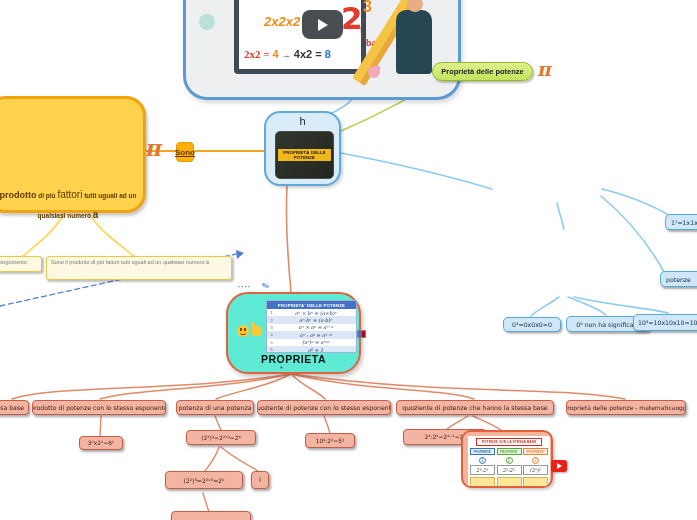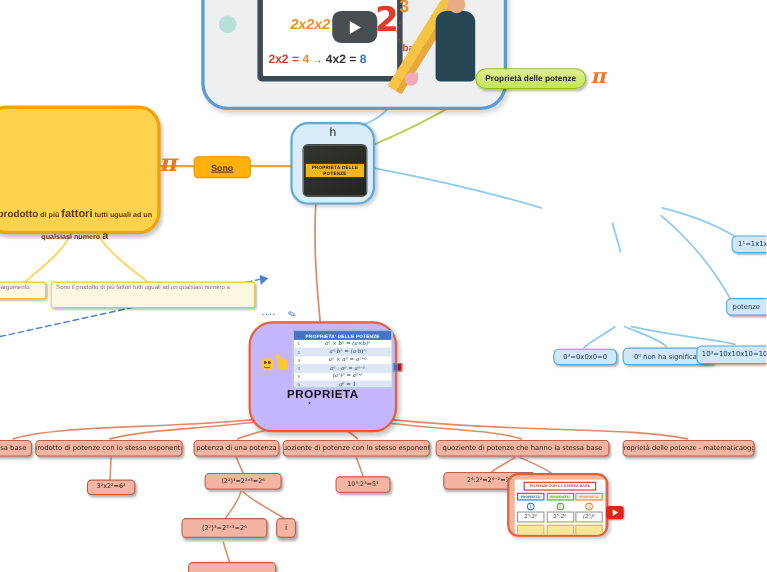--- a/index.html
+++ b/index.html
@@ -15,21 +15,21 @@
   .whiteboard { position:absolute; left:48px; top:14px; width:132px; height:102px; background:#fff;
     border:5px solid #3e4a54; border-radius:4px; }
   .v-f-top { position:absolute; left:78px; top:56px; font-size:13px; font-weight:bold; font-style:italic; color:#f08c1e; }
   .play-btn { position:absolute; left:116px; top:52px; width:41px; height:29px; background:#3a4045; opacity:.92;
     border-radius:8px; display:flex; align-items:center; justify-content:center; }
   .play-btn::after { content:""; border-left:10px solid #fff; border-top:6px solid transparent; border-bottom:6px solid transparent; }
   .big-two { position:absolute; left:155px; top:42px; font-size:31px; font-weight:bold; color:#e23a2b; font-family:"DejaVu Sans",sans-serif; }
   .big-exp { position:absolute; left:177px; top:40px; font-size:16px; font-weight:bold; color:#f08c1e; }
   .base-lbl { position:absolute; left:180px; top:80px; font-size:9px; font-weight:bold; color:#e23a2b; }
   .v-f-bottom { position:absolute; left:58px; top:90px; font-size:11px; font-weight:bold; white-space:nowrap; }
-  .v-f-bottom .r { color:#e23a2b; } .v-f-bottom .o { color:#f08c1e; }
+  .v-f-bottom .r { color:#e23a2b;font-family:Liberation Serif, serif; } .v-f-bottom .o { color:#f08c1e; }
   .v-f-bottom .d { color:#444; font-size:9px; } .v-f-bottom .n { color:#333; } .v-f-bottom .b { color:#2e75d4; }
   .person-body { position:absolute; left:210px; top:52px; width:36px; height:64px; background:#274653; border-radius:10px 10px 4px 4px; }
   .person-head { position:absolute; left:221px; top:38px; width:16px; height:16px; background:#e9ad83; border-radius:50%; }
   .pencil { position:absolute; left:200px; top:2px; width:15px; height:132px; background:linear-gradient(90deg,#f6c445 60%,#e8a93a 60%);
     transform:rotate(32deg); border-radius:2px; }
   .pencil-tip { position:absolute; left:182px; top:108px; width:12px; height:12px; background:#f2a9bb; border-radius:50% 0 50% 50%; }
 
   
   #green-pill { left:432px; top:62px; width:101px; height:19px; border-radius:10px;
     background:linear-gradient(#def08e,#c3e45c); border:1.5px solid #93b821; box-shadow:1.5px 2px 2px rgba(0,0,0,.25);
@@ -42,30 +42,30 @@
   #yellow-box { left:-14px; top:96px; width:160px; height:117px; background:#ffd24d; border:3px solid #f0a30a;
     border-radius:20px; box-shadow:2px 3px 3px rgba(0,0,0,.2); }
   .yb-img { position:absolute; left:22px; top:7px; width:106px; height:74px; background:#fff; border-radius:2px; }
   .yb-red { position:absolute; left:6px; top:3px; width:48px; font-size:5.5px; font-weight:bold; color:#e02b20; text-align:center; white-space:pre-line; line-height:1.2; }
   .yb-green { position:absolute; left:56px; top:3px; width:46px; font-size:5.5px; font-weight:bold; color:#1e8a3c; text-align:center; white-space:pre-line; line-height:1.2; }
   .yb-formula { position:absolute; left:0; top:32px; width:104px; text-align:center; font-size:9px; font-weight:bold; color:#2547c9; font-family:"DejaVu Sans",sans-serif; }
   .yb-arrow { position:absolute; color:#e02b20; font-size:7px; font-weight:bold; }
   .yb-caption { position:absolute; left:0; top:60px; width:104px; text-align:center; font-size:6px; font-weight:bold; color:#2547c9; }
   .yb-text { position:absolute; left:4px; top:84px; width:150px; text-align:center; color:#5d3a00; line-height:1.25; }
   .yb-text .s1 { font-size:9px; font-weight:bold; } .yb-text .s2 { font-size:6.5px; font-weight:bold; }
-  .yb-text .s3 { font-size:10px; font-weight:bold; } .yb-text .s5 { font-size:10px; font-weight:bold; }
+  .yb-text .s3 { font-size:10px; font-weight:normal; } .yb-text .s5 { font-size:10px; font-weight:bold; }
 
   
   .note { position:absolute; background:#fdf8e2; border:1.3px solid #e8c84a; border-radius:3px;
     box-shadow:1.5px 1.5px 2px rgba(0,0,0,.25); font-size:5.5px; color:#7d7d7d; padding:2px 4px; line-height:1.3; }
   #note1 { left:-16px; top:256px; width:58px; height:16px; }
   #note2 { left:46px; top:256px; width:186px; height:24px; }
 
   
-  #sono { left:176px; top:142px; width:52px; height:20px; background:#ffb10a; border:1px solid #e69500;
+  #sono { left:176px; top:142px; width:18px; height:20px; background:#ffb10a; border:1px solid #e69500;
     border-radius:4px; display:flex; align-items:center; justify-content:center; font-size:8px; font-weight:bold; color:#5d3a00; z-index:3;text-decoration:underline; }
   #h-node { left:264px; top:111px; width:77px; height:75px; background:#d8ecfa; border:2px solid #5fa8dc;
     border-radius:16px; box-shadow:2px 2px 3px rgba(0,0,0,.18); text-align:center; }
   .h-title { font-size:11px; color:#222; margin-top:2px; }
   .chalkboard { position:absolute; left:9px; top:18px; width:59px; height:48px; background:linear-gradient(135deg,#33352f,#23251f);
     border-radius:5px; border:1px solid #474b43; }
   .chalk-banner { position:absolute; left:2px; top:17px; right:2px; height:12px; background:#f0b81c;
     font-size:4.2px; font-weight:bold; color:#111; display:flex; align-items:center; justify-content:center; letter-spacing:.2px; }
 
   
@@ -86,21 +86,21 @@
   .blue-chip { position:absolute; background:#cfe7f7; border:1.4px solid #58a9d8; border-radius:5px;
     box-shadow:1.5px 1.5px 2px rgba(90,90,90,.5); font-size:6.2px; color:#12304a; display:flex; align-items:center;
     justify-content:center; white-space:nowrap; font-family:"DejaVu Sans",sans-serif; }
   #zc1 { left:503px; top:317px; width:58px; height:15px; }
   #zc2 { left:566px; top:316px; width:84px; height:16px; }
   #zc3 { left:633px; top:314px; width:78px; height:17px; justify-content:flex-start; padding-left:4px; }
   #en1 { left:665px; top:214px; width:60px; height:16px; justify-content:flex-start; padding-left:5px; }
   #en2 { left:660px; top:271px; width:60px; height:16px; justify-content:flex-start; padding-left:5px; }
 
   
-  #prop-node { left:226px; top:292px; width:135px; height:101px; background:#c4b5fd; border:2.5px solid #e2603c;
+  #prop-node { left:226px; top:292px; width:135px; height:82px; background:#5eead4; border:2.5px solid #e2603c;
     border-radius:22px; box-shadow:2px 3px 4px rgba(0,0,0,.22); }
   .smiley { position:absolute; left:9px; top:31px; width:12px; height:12px; border-radius:50%;
     background:radial-gradient(circle at 34% 38%, #7a4a00 11%, transparent 13%),
                radial-gradient(circle at 66% 38%, #7a4a00 11%, transparent 13%), #fdc835; }
   .smiley::after { content:""; position:absolute; left:3px; top:6px; width:6px; height:3px;
     border-bottom:1.2px solid #7a4a00; border-radius:50%; }
   .thumb { position:absolute; left:24px; top:32px; width:9px; height:10px; background:#fdc835; border-radius:2px; }
   .thumb::before { content:""; position:absolute; left:-1px; top:-4px; width:4px; height:6px; background:#fdc835;
     border-radius:2px; transform:rotate(-25deg); }
   .prop-table { position:absolute; left:38px; top:6px; width:91px; height:53px; background:#fff; border:1px solid #9ab4d8; overflow:hidden; }

